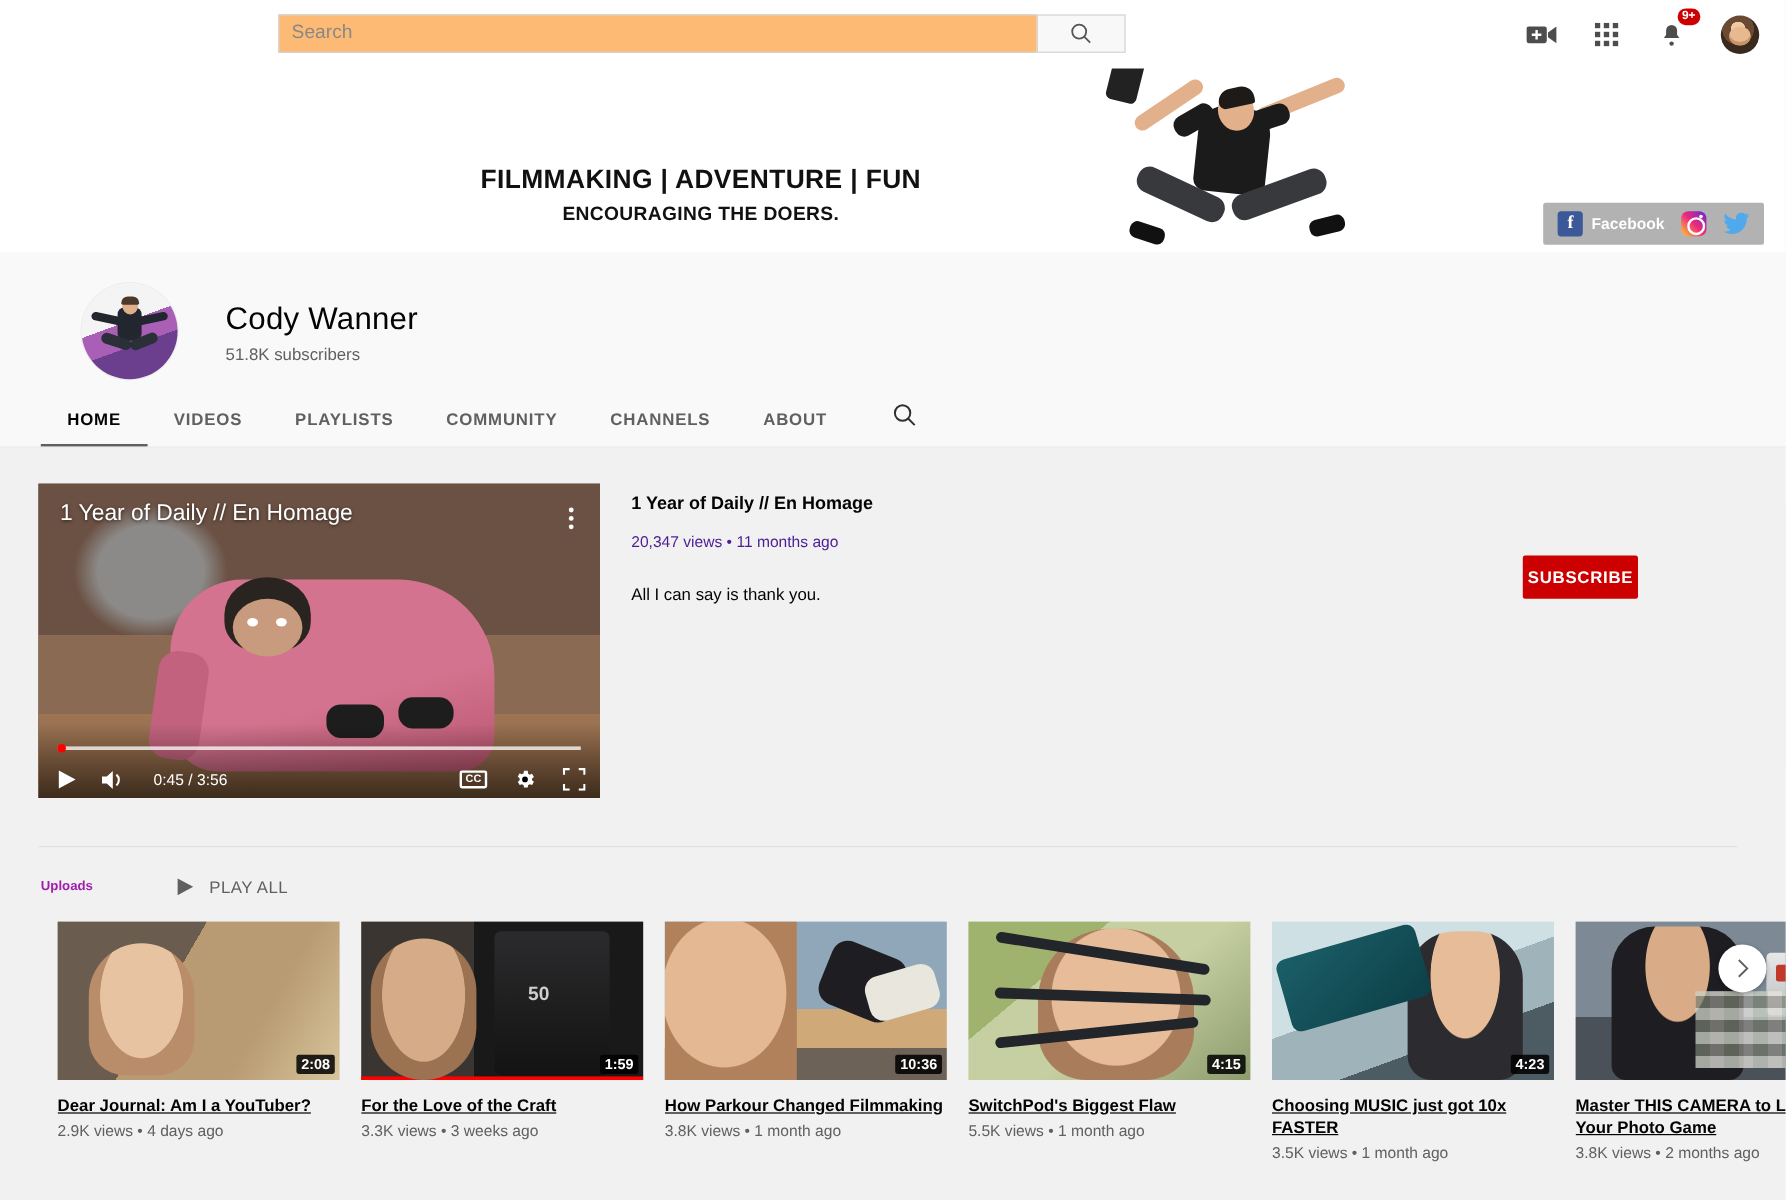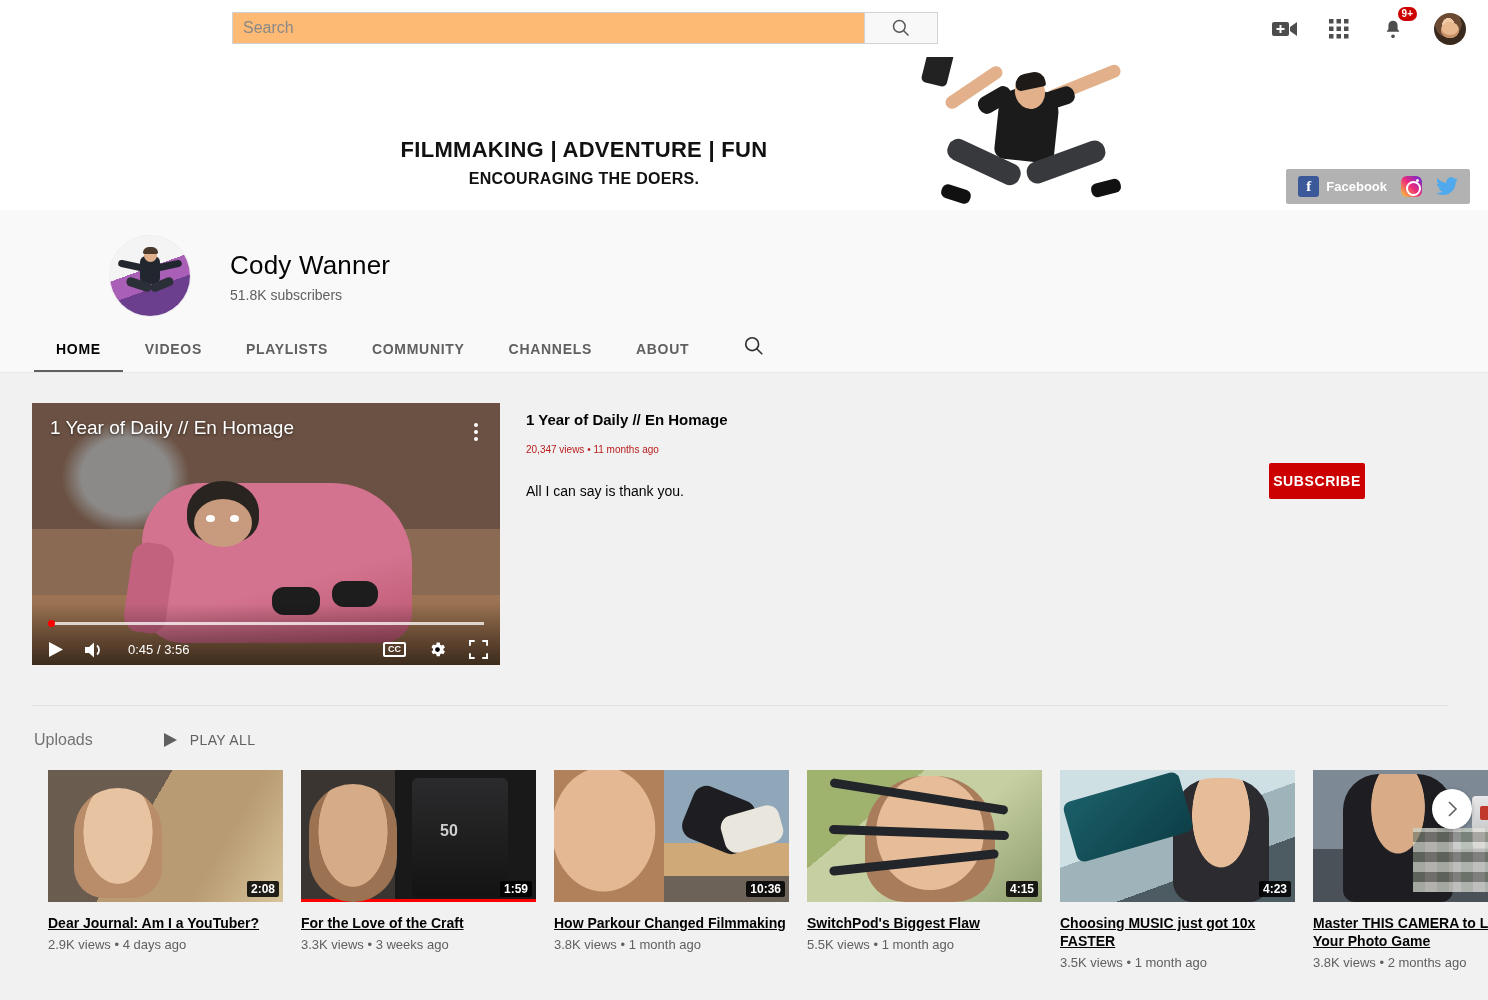--- a/index.html
+++ b/index.html
@@ -174,21 +174,21 @@
   .tw-mark { cursor: pointer; display:flex; align-items:center; }
 
   
   .channel-header {
     background: #f9f9f9;
     padding: 0 0 0 0;
     position: relative;
     height: 163px;
     border-bottom: 1px solid #e8e8e8;
   }
-  .ch-row { display: flex; align-items: center; padding: 28px 0 0 110px; height: 104px; }
+  .ch-row { display: flex; align-items: center; padding: 28px 0 0 68px; height: 104px; }
   .ch-avatar {
     width: 80px; height: 80px; border-radius: 50%;
     background: linear-gradient(160deg,#f4f4f4 0 42%, #a85fb5 42% 62%, #6b3f8e 62% 100%);
     position: relative; overflow: hidden; flex: none;
     box-shadow: 0 0 0 1px rgba(0,0,0,.05);
   }
   .cav-body { position:absolute; left:30px; top:20px; width:20px; height:28px; background:#22262e; border-radius:6px;}
   .cav-head { position:absolute; left:34px; top:13px; width:13px; height:13px; background:#e0b08c; border-radius:50%;}
   .cav-hair { position:absolute; left:33px; top:11px; width:15px; height:7px; background:#4b3a2c; border-radius:8px 8px 2px 2px;}
   .cav-arm-l { position:absolute; left:8px; top:26px; width:26px; height:7px; background:#22262e; border-radius:4px; transform:rotate(12deg);}
@@ -300,29 +300,29 @@
   .time { color:#fff; font-size: 13px; margin-left: 2px; }
   .controls-right { margin-left:auto; display:flex; align-items:center; gap:22px; }
   .cc-box {
     border: 2px solid #fff; border-radius: 2px; color:#fff;
     font-size: 9px; font-weight: bold; padding: 0 3px; line-height: 11px;
     cursor:pointer;
   }
 
   .featured-info { padding: 8px 0 0 26px; }
   .fi-title { font-size: 15px; font-weight: bold; color: #030303; }
-  .fi-meta { font-size: 10px; color: #b91c1c; margin-top: 16px; }
+  .fi-meta { font-size: 13px; color: #4c1d95; margin-top: 16px; }
   .fi-desc { font-size: 14px; color: #030303; margin-top: 28px; }
 
   .divider { height:1px; background:#e0e0e0; margin: 40px 40px 0 32px; }
 
   .shelf-header {
     display:flex; align-items:center; padding: 25px 0 0 34px; gap: 0;
   }
-  .shelf-title { font-size: 16px; font-weight: normal; color: #737373; }
+  .shelf-title { font-size: 11px; font-weight: bold; color: #a21caf; }
   .play-all { display:flex; align-items:center; gap:12px; margin-left: 70px; cursor:pointer; }
   .play-all-label { font-size: 14px; color:#606060; font-weight: normal; letter-spacing: .4px; }
 
   .shelf {
     display:flex; gap: 18px; padding: 21px 0 0 48px; position: relative;
   }
   .vcard { width: 235px; flex: none; cursor:pointer; }
   .vthumb {
     width: 235px; height: 132px; position: relative; overflow: hidden; background:#333;
   }

